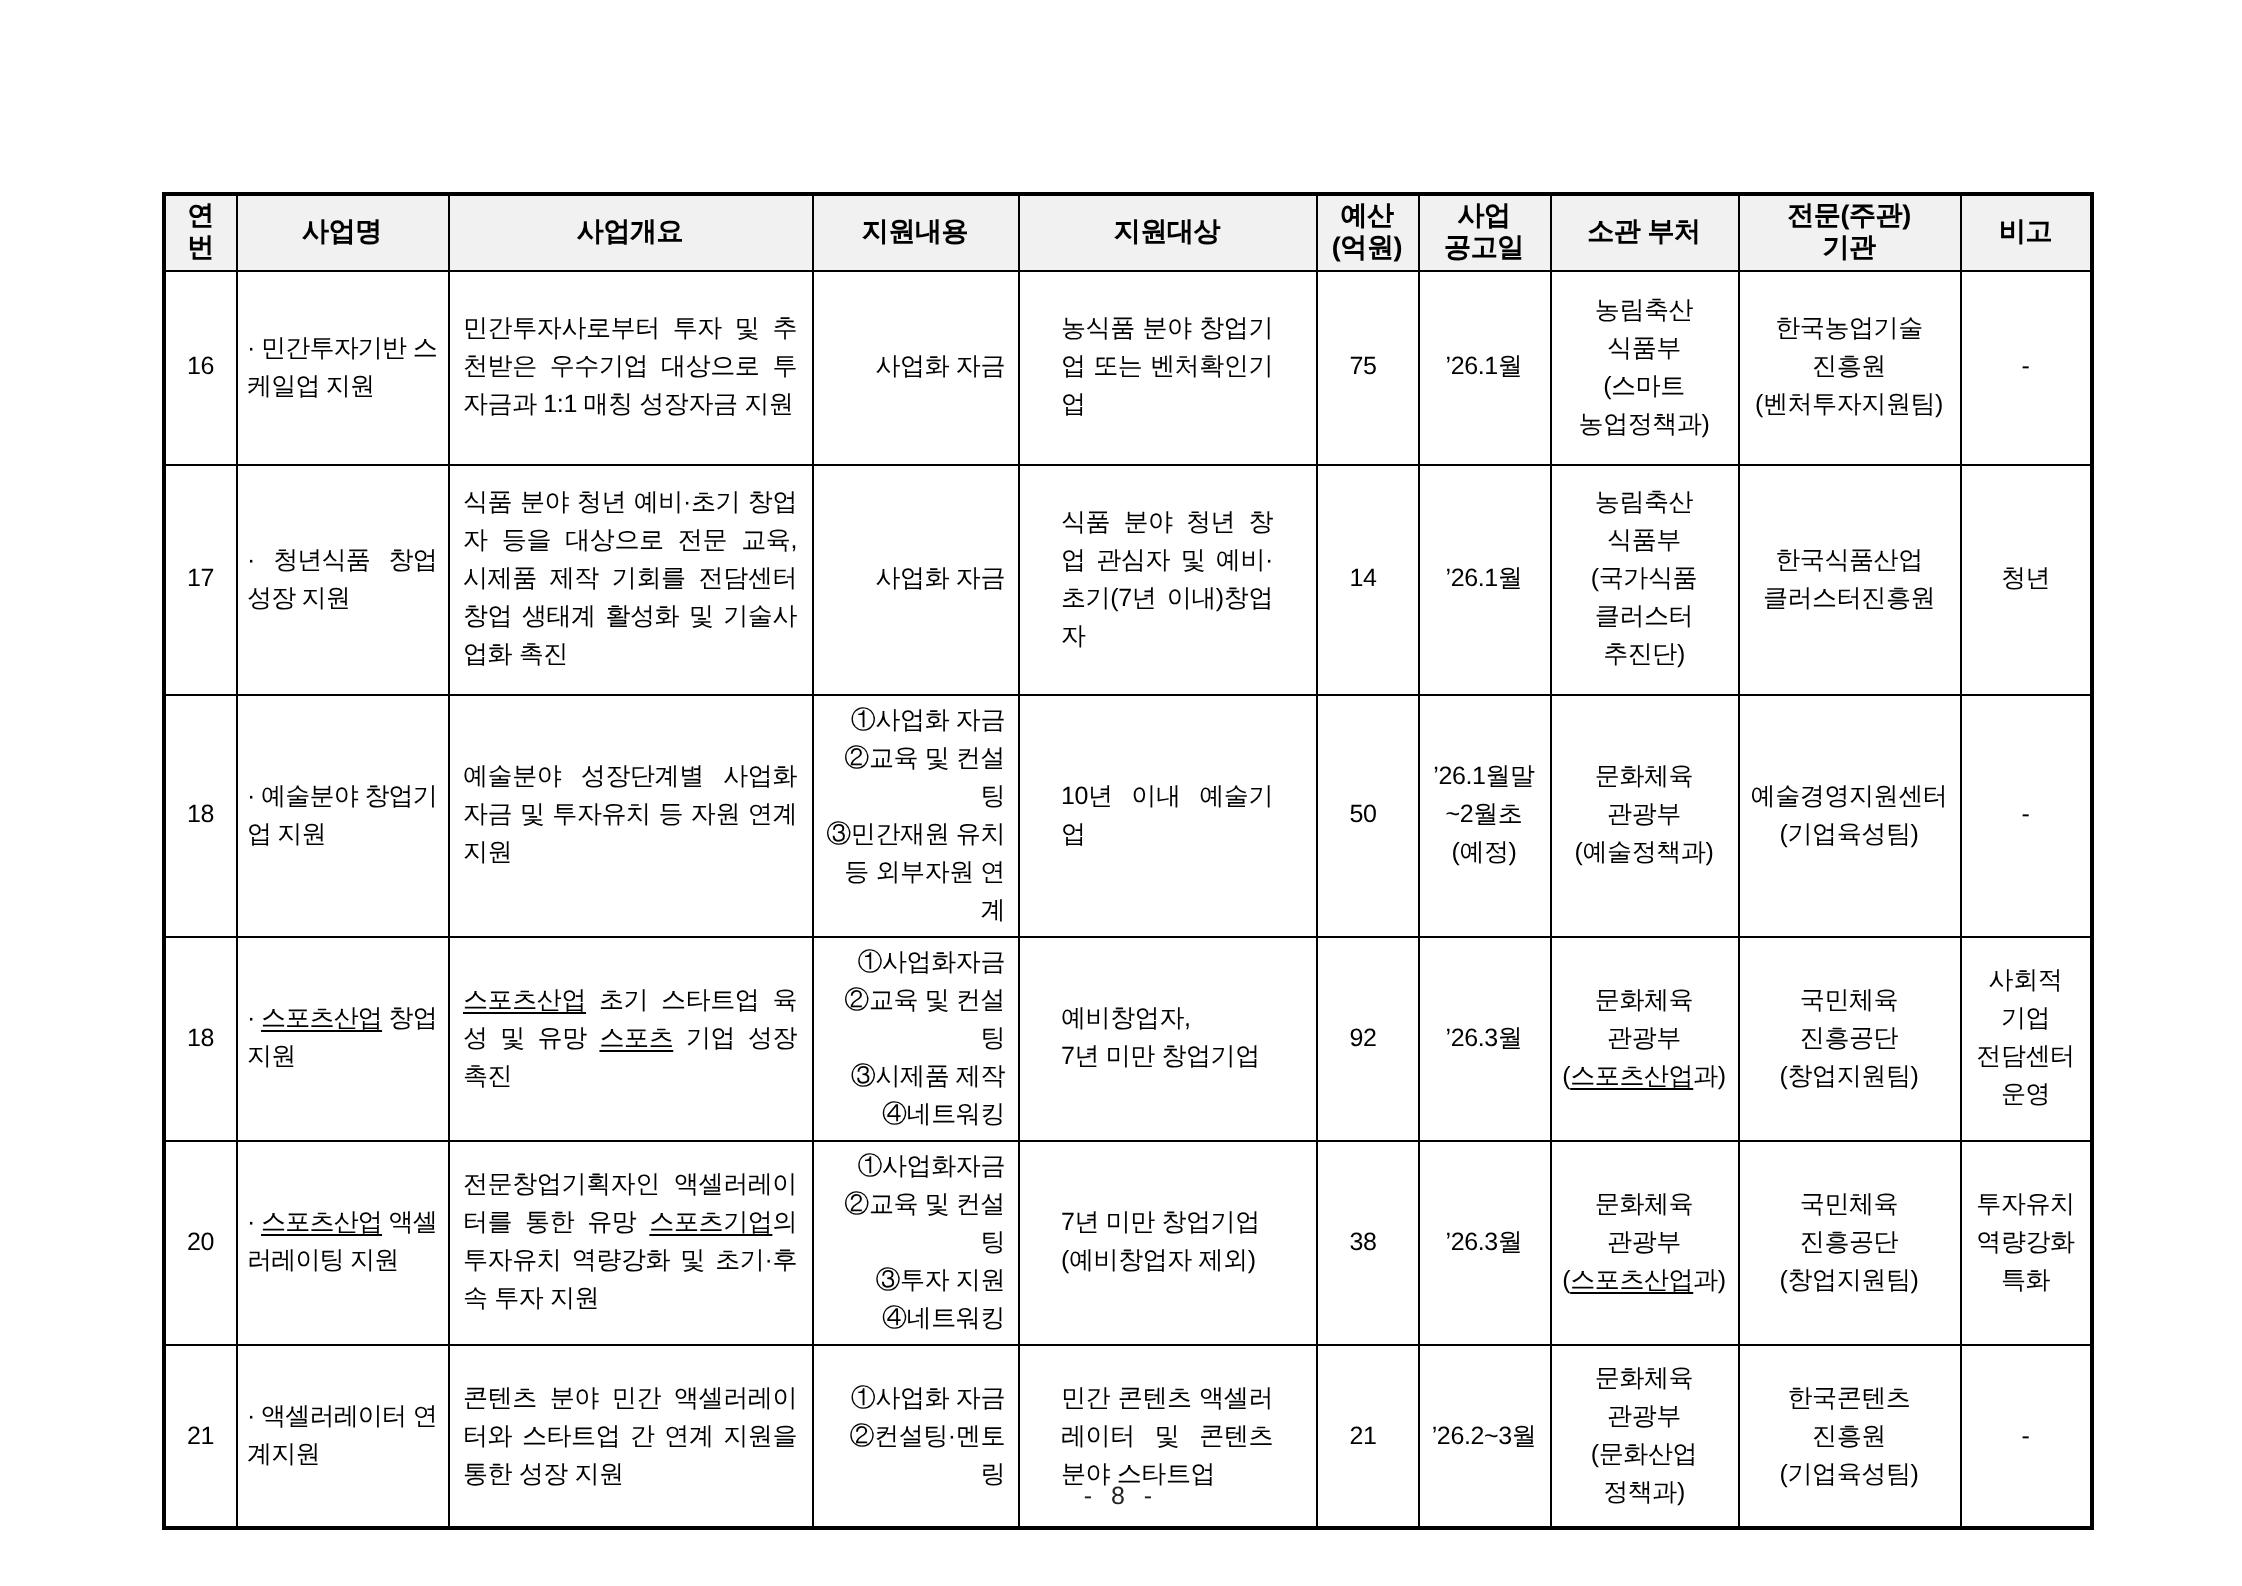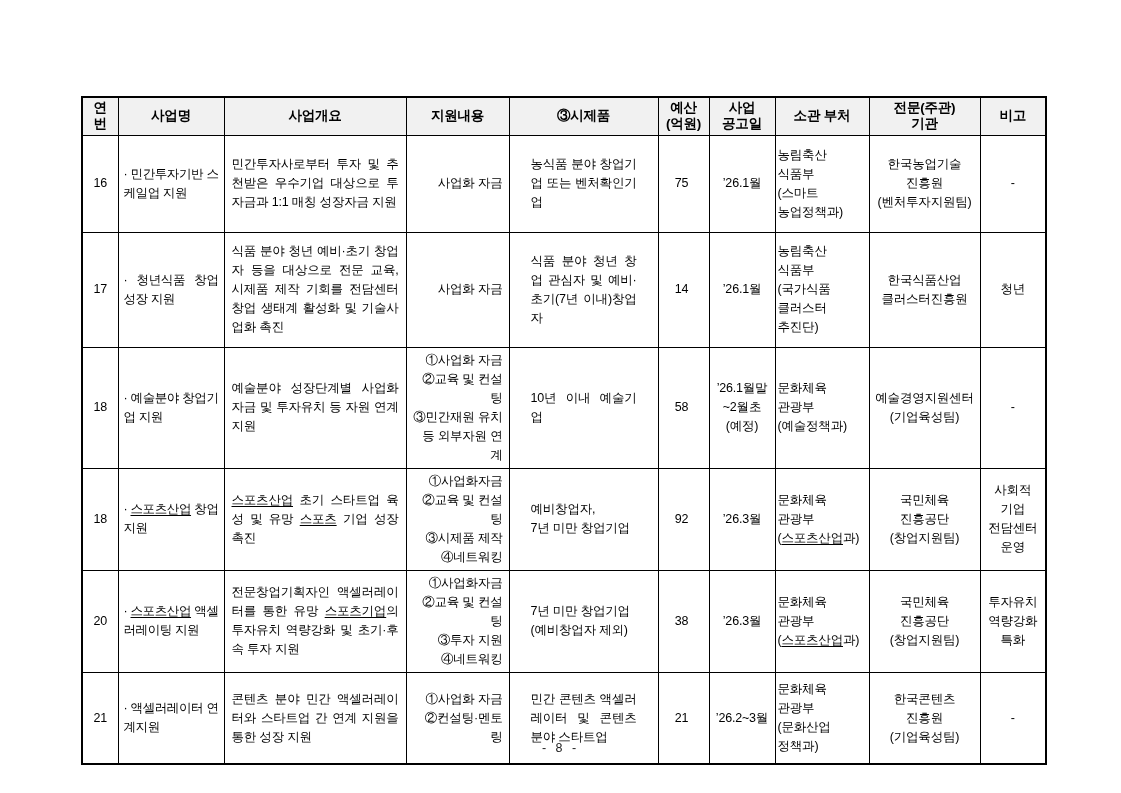--- a/index.html
+++ b/index.html
@@ -46,21 +46,21 @@
   tr.r20 { height:91px; }
   tr.r21 { height:92px; }
 
   td.c-no       { text-align:center; padding:0; }
   td.c-name     { text-align:justify; word-break:break-all; padding:3px 5px; letter-spacing:-0.4px; }
   td.c-overview { text-align:justify; word-break:break-all; padding:3px 7px; }
   td.c-support  { text-align:right; padding:3px 6px; }
   td.c-target   { text-align:justify; word-break:break-all; padding:3px 21px; }
   td.c-budget   { text-align:center; padding-right:10px; }
   td.c-announce { text-align:center; padding:3px 2px; }
-  td.c-ministry { text-align:left; padding:3px 2px; }
+  td.c-ministry { text-align:center; padding:3px 2px; }
   td.c-agency   { text-align:center; padding:3px 2px; }
   td.c-note     { text-align:center; padding:3px 2px; }
 
   .ul { text-decoration:underline; text-underline-offset:2px; }
 
   .page-footer {
     position:absolute; left:0; right:0; top:741px;
     text-align:center;
     font-size:12.5px;
     color:#222;
@@ -85,21 +85,21 @@
         <col style="width:111px">
         <col style="width:66px">
     </colgroup>
     <thead>
       <tr>
         <th>연
 번</th>
         <th>사업명</th>
         <th>사업개요</th>
         <th>지원내용</th>
-        <th>③시제품</th>
+        <th>지원대상</th>
         <th>예산
 (억원)</th>
         <th>사업
 공고일</th>
         <th>소관 부처</th>
         <th>전문(주관)
 기관</th>
         <th>비고</th>
       </tr>
     </thead>
@@ -139,21 +139,21 @@
         <td class="c-note">청년</td>
       </tr>
       <tr class="r18">
         <td class="c-no">18</td>
         <td class="c-name"><span>· 예술분야 창업기업 지원</span></td>
         <td class="c-overview"><span>예술분야 성장단계별 사업화 자금 및 투자유치 등 자원 연계 지원</span></td>
         <td class="c-support">①사업화 자금
 ②교육 및 컨설팅
 ③민간재원 유치 등 외부자원 연계</td>
         <td class="c-target">10년 이내 예술기업</td>
-        <td class="c-budget">58</td>
+        <td class="c-budget">50</td>
         <td class="c-announce">’26.1월말
 ~2월초
 (예정)</td>
         <td class="c-ministry"><span>문화체육
 관광부
 (예술정책과)</span></td>
         <td class="c-agency">예술경영지원센터
 (기업육성팀)</td>
         <td class="c-note">-</td>
       </tr>

